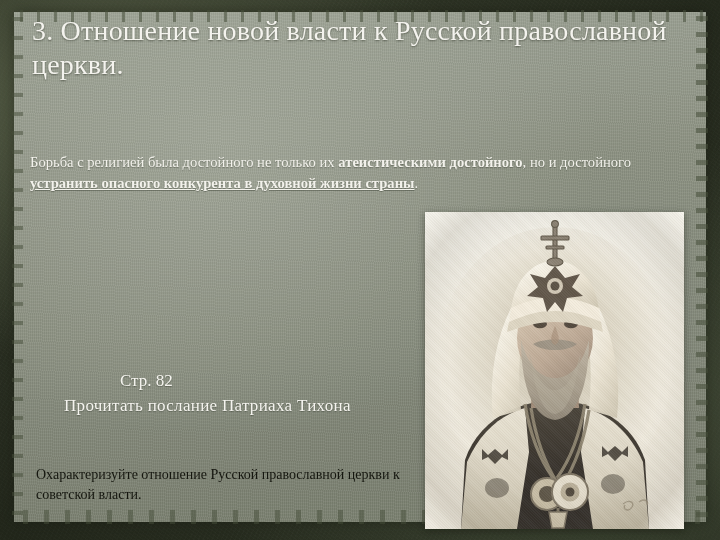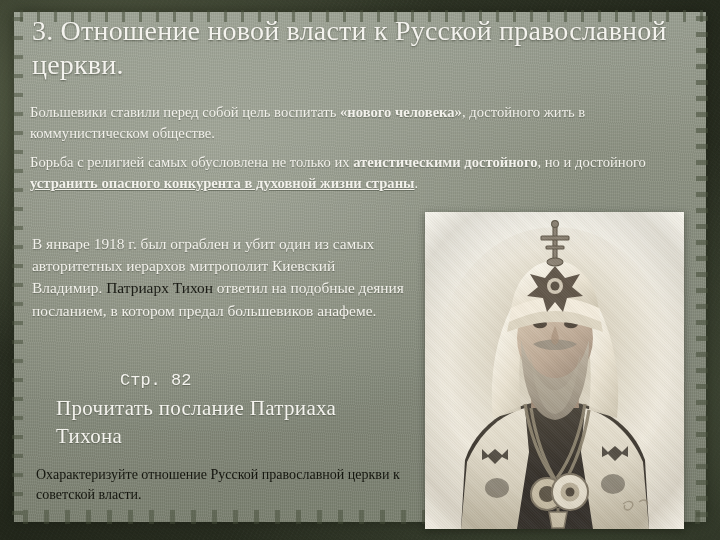--- a/index.html
+++ b/index.html
@@ -138,30 +138,29 @@
     text-shadow: none;
   }
 
   .page-ref {
     position: absolute;
     left: 120px;
     top: 371px;
     color: #f5f4ef;
     font-size: 17px;
     text-shadow: 0 1px 1px rgba(30,34,22,0.35);
-    font-family: Liberation Mono, monospace;
   }
 
   .cta {
     position: absolute;
-    left: 56px;
+    left: 64px;
     top: 395px;
     width: 330px;
     color: #f5f4ef;
-    font-size: 21px;
+    font-size: 17px;
     line-height: 1.33;
     letter-spacing: 0.3px;
     text-shadow: 0 1px 1px rgba(30,34,22,0.35);
   }
 
   .question {
     position: absolute;
     left: 36px;
     top: 465px;
     width: 380px;
@@ -214,31 +213,25 @@
     <div class="tear tear-top"></div>
     <div class="tear tear-left"></div>
     <div class="tear tear-right"></div>
     <div class="tear tear-bottom"></div>
   </div>
 
   <div class="content">
 
     <h1 class="slide-title">3. Отношение новой власти к Русской православной церкви.</h1>
 
-    <div class="body-block para-1">
-      <span>Большевики ставили перед собой цель воспитать </span><span class="b">«нового человека»</span><span>, достойного жить в коммунистическом обществе.</span>
+
+    <div class="body-block para-2">
+      <span>Борьба с религией была достойного не только их </span><span class="b">атеистическими достойного</span><span>, но и достойного </span><span class="bu">устранить опасного конкурента в духовной жизни страны</span><span>.</span>
     </div>
 
-    <div class="body-block para-2">
-      <span>Борьба с религией самых обусловлена не только их </span><span class="b">атеистическими достойного</span><span>, но и достойного </span><span class="bu">устранить опасного конкурента в духовной жизни страны</span><span>.</span>
-    </div>
-
-    <div class="left-col">
-      <span> В январе 1918 г. был ограблен и убит один из самых авторитетных иерархов митрополит Киевский Владимир. </span><span class="dark-name">Патриарх Тихон</span><span> ответил на подобные деяния посланием, в котором предал большевиков анафеме.</span>
-    </div>
 
     <div class="page-ref">Стр. 82</div>
 
     <div class="cta">Прочитать послание Патриаха Тихона</div>
 
     <div class="question">Охарактеризуйте отношение Русской православной церкви к советской власти.</div>
 
     <div class="photo-frame">
       <div class="photo-inner"></div>
 

